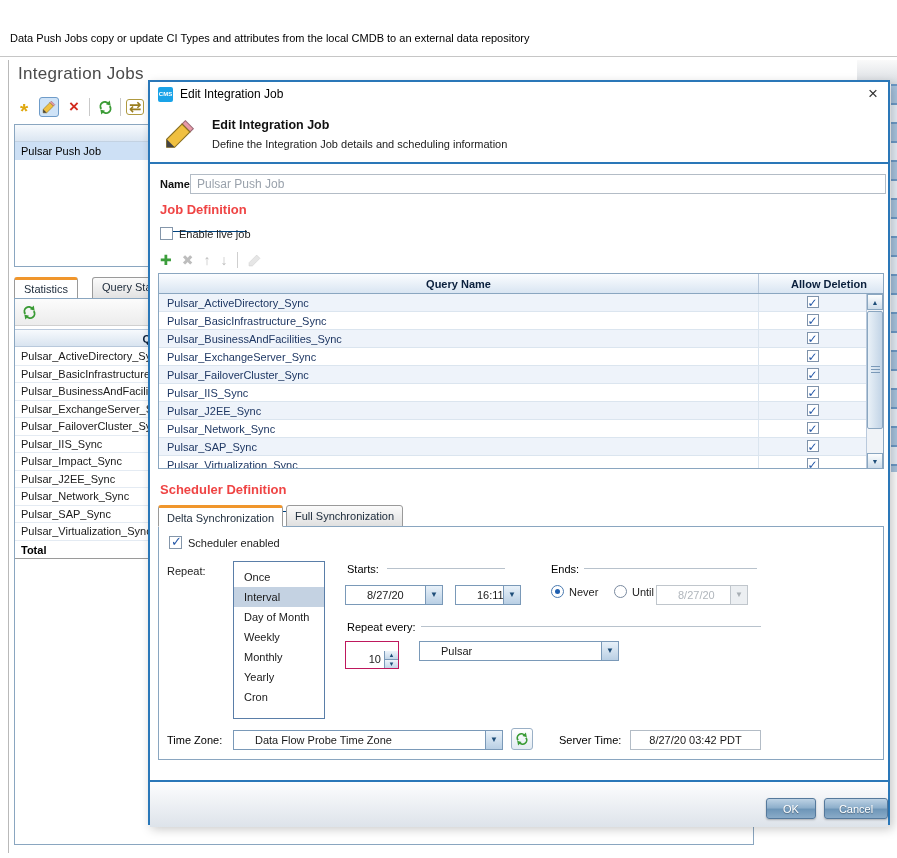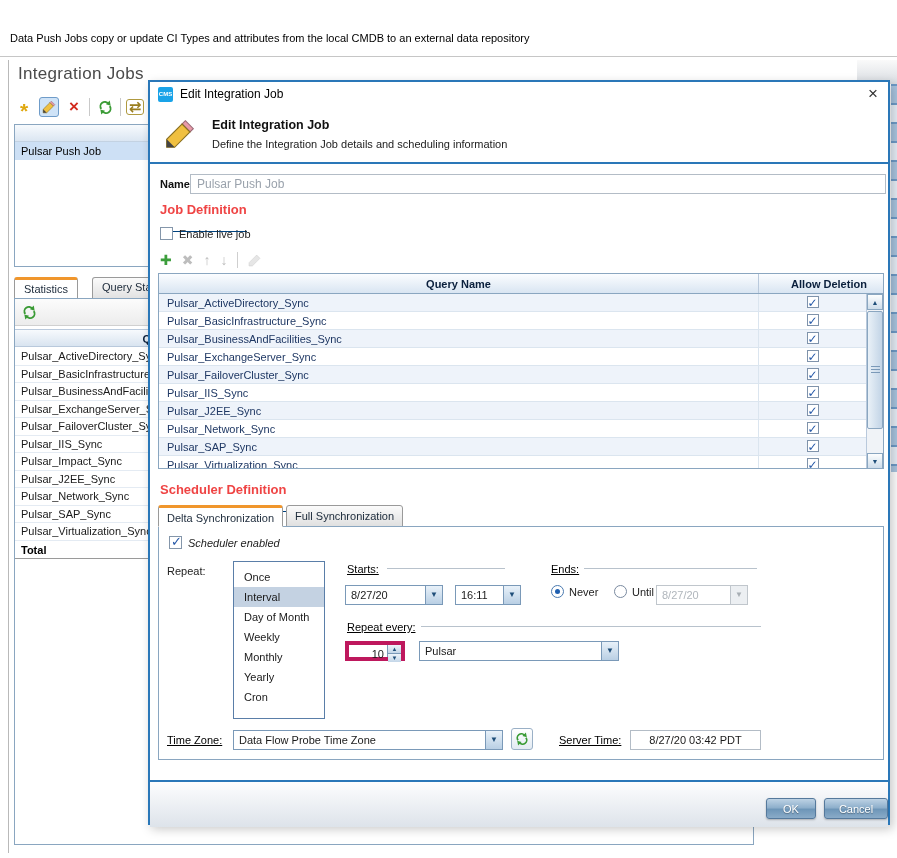--- a/index.html
+++ b/index.html
@@ -99,42 +99,42 @@
   .qs-grip { position:absolute; left:3px; top:54px; width:9px; height:7px;
     border-top:1px solid #7a99b8; border-bottom:1px solid #7a99b8; }
   .qs-grip::after { content:""; position:absolute; left:0; top:2px; width:9px; height:1px; background:#7a99b8; }
 
   .stabs { left:8px; top:423px; display:flex; }
   .stab { height:22px; line-height:20px; padding:0 8px; border:1px solid #9a9a9a; border-radius:3px 3px 0 0; margin-right:3px;
     background:linear-gradient(#fbfbfb,#e0e0e0); cursor:pointer; color:#1c2a3a; }
   .stab.active { background:#fff; border-top:3px solid #f0962c; border-bottom:1px solid #fff; position:relative; z-index:2; }
 
   .sched-panel { left:8px; top:444px; width:726px; height:234px; border:1px solid #8aa6c0; background:#fff; }
-  .sched-enabled { position:absolute; left:10px; top:9px; display:flex; align-items:center; gap:6px;font-style:italic; }
+  .sched-enabled { position:absolute; left:10px; top:9px; display:flex; align-items:center; gap:6px; }
   .repeat-label { position:absolute; left:8px; top:38px; }
   .repeat-list { position:absolute; left:74px; top:34px; width:92px; height:158px; border:1px solid #5a7ea8; background:#fff; padding-top:5px; overflow:hidden; }
   .ropt { height:20px; line-height:20px; padding-left:10px; color:#1a1a1a; cursor:pointer; white-space:nowrap; }
   .ropt.selected { background:#c4d2e2; }
 
-  .grp-label { position:absolute; color:#000;text-decoration:underline; }
+  .grp-label { position:absolute; color:#000; }
   .rule { position:absolute; height:1px; background:#b8c2cc; }
 
-  .combo { position:absolute; height:20px; border:1px solid #7a99b8; background:#fff; display:flex; cursor:pointer; }
+  .combo { position:absolute; height:20px; border:1px solid #7a99b8; background:#fff; display:flex; cursor:pointer;padding-left:16px; }
   .combo-text { flex:1; line-height:18px; padding-left:5px; color:#1a1a1a; white-space:nowrap; overflow:hidden; }
   .combo-arrow { width:17px; background:linear-gradient(#e8f1f9,#b9cfe4); border-left:1px solid #7a99b8; color:#1f4e79; font-size:8px; text-align:center; line-height:18px; }
   .combo.disabled { border-color:#c0c6cc; }
   .combo.disabled .combo-text { color:#b0b6bc; }
   .combo.disabled .combo-arrow { background:#eceff2; color:#a8aeb4; border-left-color:#c0c6cc; }
 
   .radio { display:inline-block; width:13px; height:13px; border-radius:50%; border:1px solid #7a8aa0; background:#fff; vertical-align:-2px; position:relative; cursor:pointer; }
   .radio.on { border-color:#4a7ab0; }
   .radio.on::after { content:""; position:absolute; left:3px; top:3px; width:5px; height:5px; border-radius:50%; background:#1e5fb0; }
   .radio-row { position:absolute; display:flex; align-items:center; gap:5px; }
 
-  .spin { position:absolute; height:20px; display:flex; border:4px solid #be185d; background:#fff; }
+  .spin { position:absolute; height:28px; display:flex; border:1px solid #be185d; background:#fff;align-items:flex-end; }
   .spin-val { width:38px; text-align:right; padding-right:3px; line-height:18px; color:#1a1a1a; }
   .spin-btns { width:14px; border-left:1px solid #7a99b8; display:flex; flex-direction:column; }
   .spin-b { flex:1; font-size:6px; line-height:8px; text-align:center; color:#1f4e79; background:linear-gradient(#eef4fa,#c3d6e8); cursor:pointer; }
   .spin-b + .spin-b { border-top:1px solid #7a99b8; }
 
   .refresh-btn { position:absolute; width:22px; height:22px; border:1px solid #9ab0c6; border-radius:3px; background:linear-gradient(#ffffff,#e2eaf2);
     display:flex; align-items:center; justify-content:center; cursor:pointer; }
   .server-field { position:absolute; height:20px; border:1px solid #b3bcc6; background:#fff; line-height:18px; text-align:center; color:#1a1a1a; }
 
   .dlg-footer { position:absolute; left:0; top:698px; width:100%; height:47px; border-top:2px solid #2a77b8;

